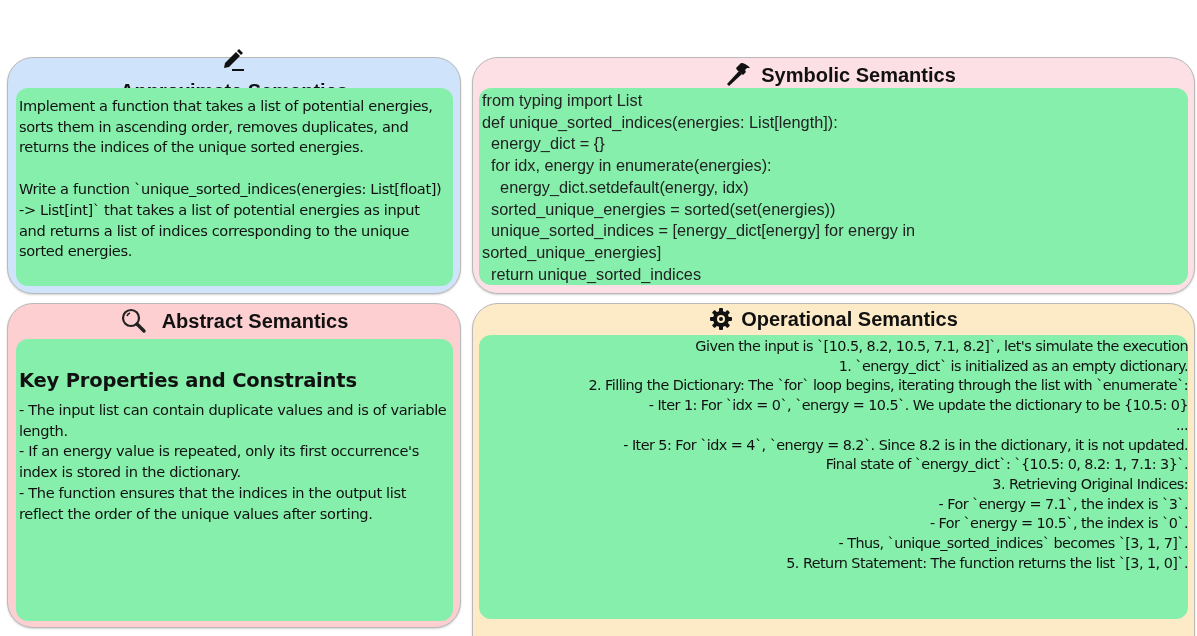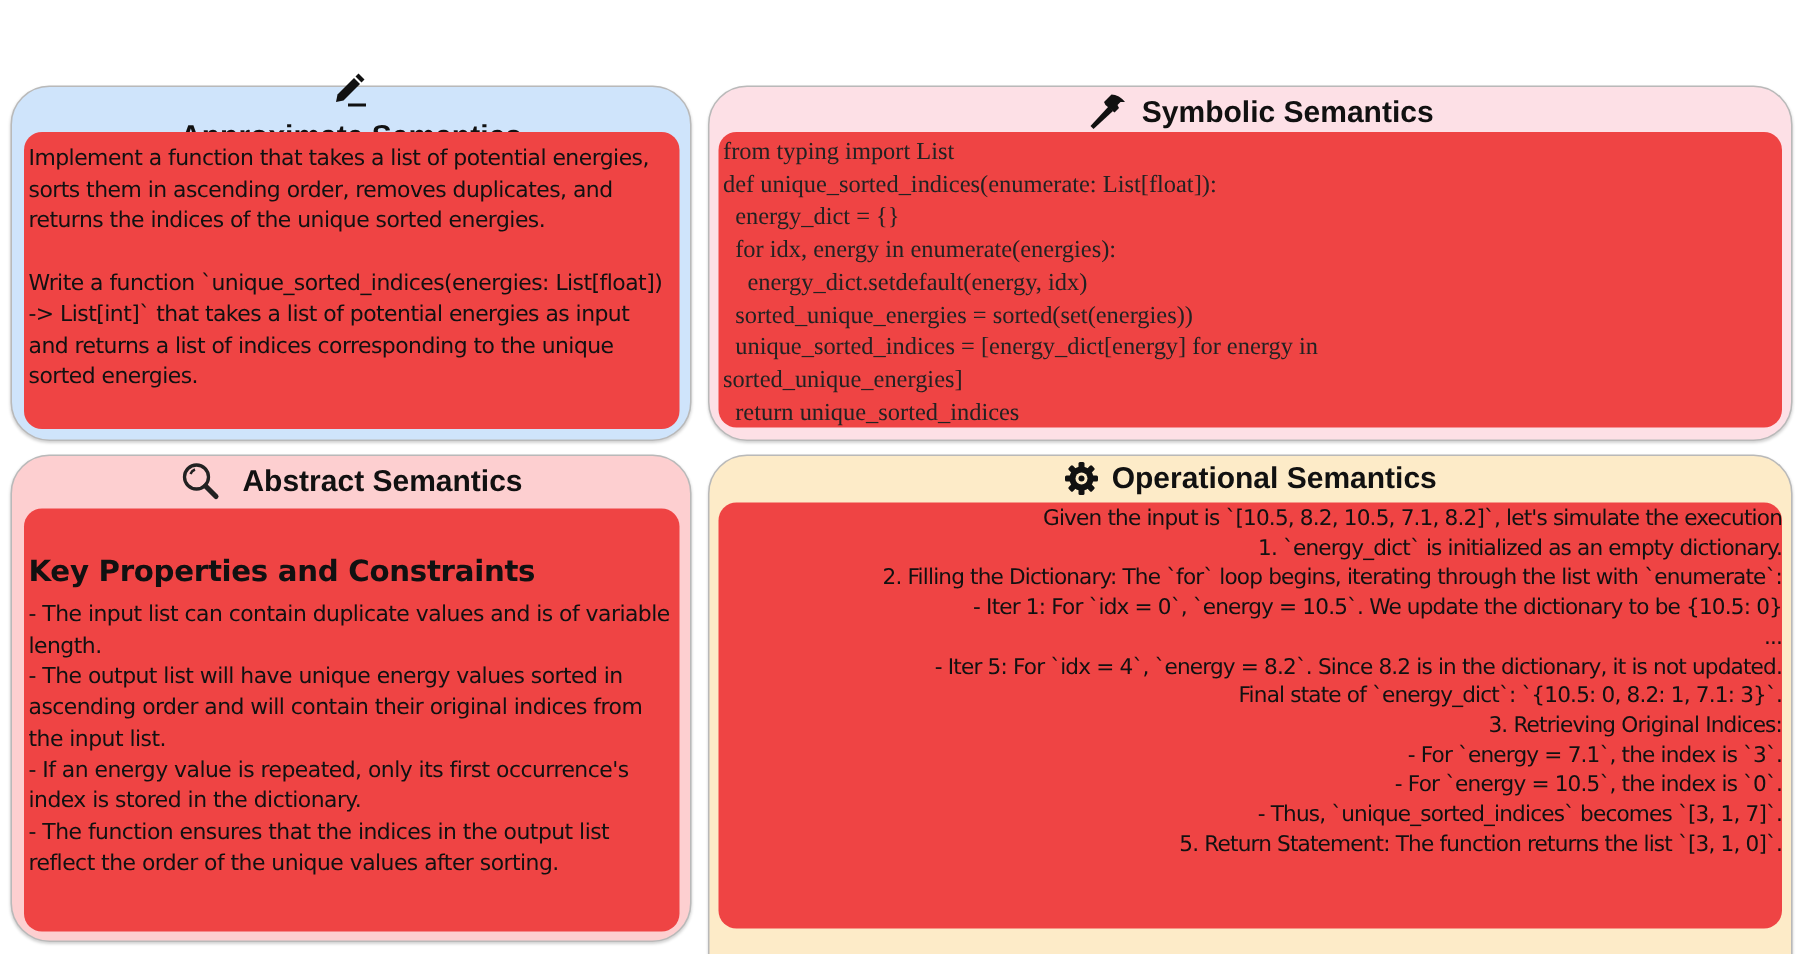--- a/index.html
+++ b/index.html
@@ -15,34 +15,34 @@
   .panel-title {
     position: absolute; left: 0; right: 0;
     display: flex; align-items: center; justify-content: center; gap: 8px;
     font-family: "Liberation Sans", sans-serif;
     font-weight: bold; font-size: 20px; color: #111;
     height: 28px;
   }
   .panel-title svg { display: block; }
   .inner {
     position: absolute;
-    background: #ef4444;
+    background: #86efac;
     border-radius: 12px;
     overflow: hidden;
   }
   .txt {
     font-family: "DejaVu Sans", sans-serif;
     font-size: 14.6px;
     line-height: 20.7px;
     color: #111;
     white-space: pre-wrap;
     letter-spacing: -0.35px;
   }
   .code {
-    font-family: Liberation Serif, serif;
+    font-family: Liberation Sans, sans-serif;
     font-size: 16.3px;
     line-height: 21.7px;
     color: #222;
     white-space: pre;
   }
 
   
   #p-approx { left: 7px; top: 57px; width: 454px; height: 237px; background: #cfe4fb; }
   #p-approx .panel-title { top: 3px; flex-direction: column; }
   #p-approx .inner { left: 8px; top: 30px; width: 437px; height: 198px; padding: 8px 4px 0 3px; }
@@ -90,21 +90,21 @@
     <span>
       <svg width="28" height="26" viewBox="0 0 28 26">
         <path d="M4 24 L2 22 L14 9 L17 12 Z" fill="#111"></path>
         <path d="M11 6 L16 1 C19 1 23 3 25 6 L22 6 L20 8 L21 10 L18 13 L12 8 Z" fill="#111"></path>
       </svg>
     </span>
     <span>Symbolic Semantics</span>
   </div>
   <div class="inner">
     <span class="code line">from typing import List</span>
-    <span class="code line">def unique_sorted_indices(enumerate: List[float]):</span>
+    <span class="code line">def unique_sorted_indices(energies: List[length]):</span>
     <span class="code line">  energy_dict = {}</span>
     <span class="code line">  for idx, energy in enumerate(energies):</span>
     <span class="code line">    energy_dict.setdefault(energy, idx)</span>
     <span class="code line">  sorted_unique_energies = sorted(set(energies))</span>
     <span class="code line">  unique_sorted_indices = [energy_dict[energy] for energy in</span>
     <span class="code line">sorted_unique_energies]</span>
     <span class="code line">  return unique_sorted_indices</span>
   </div>
 </div>
 
@@ -115,21 +115,20 @@
         <circle cx="11" cy="11" r="8" fill="none" stroke="#222" stroke-width="2.2"></circle>
         <path d="M7 9 A5 5 0 0 1 10 6" fill="none" stroke="#222" stroke-width="1.6"></path>
         <path d="M17 17 L24 24" stroke="#222" stroke-width="3.4" stroke-linecap="round"></path>
       </svg>
     </span>
     <span style="margin-left:6px">Abstract Semantics</span>
   </div>
   <div class="inner">
     <div class="heading">Key Properties and Constraints</div>
     <div class="txt">- The input list can contain duplicate values and is of variable length.</div>
-    <div class="txt">- The output list will have unique energy values sorted in ascending order and will contain their original indices from the input list.</div>
     <div class="txt">- If an energy value is repeated, only its first occurrence's index is stored in the dictionary.</div>
     <div class="txt">- The function ensures that the indices in the output list reflect the order of the unique values after sorting.</div>
   </div>
 </div>
 
 <div class="panel" id="p-oper">
   <div class="panel-title">
     <span>
       <svg width="24" height="24" viewBox="0 0 24 24">
         <g fill="#111">

